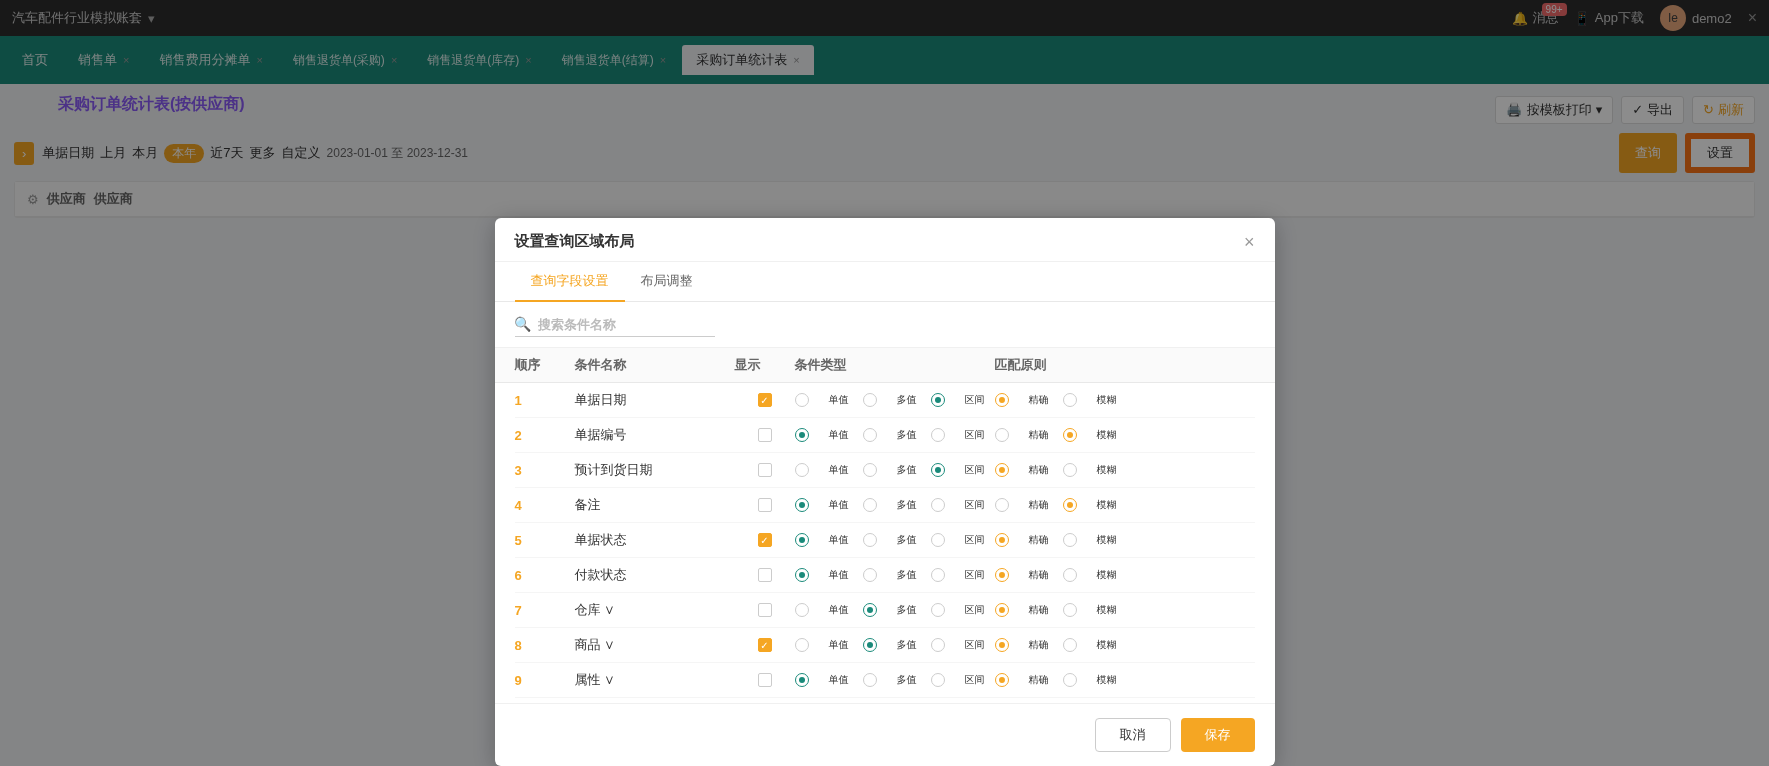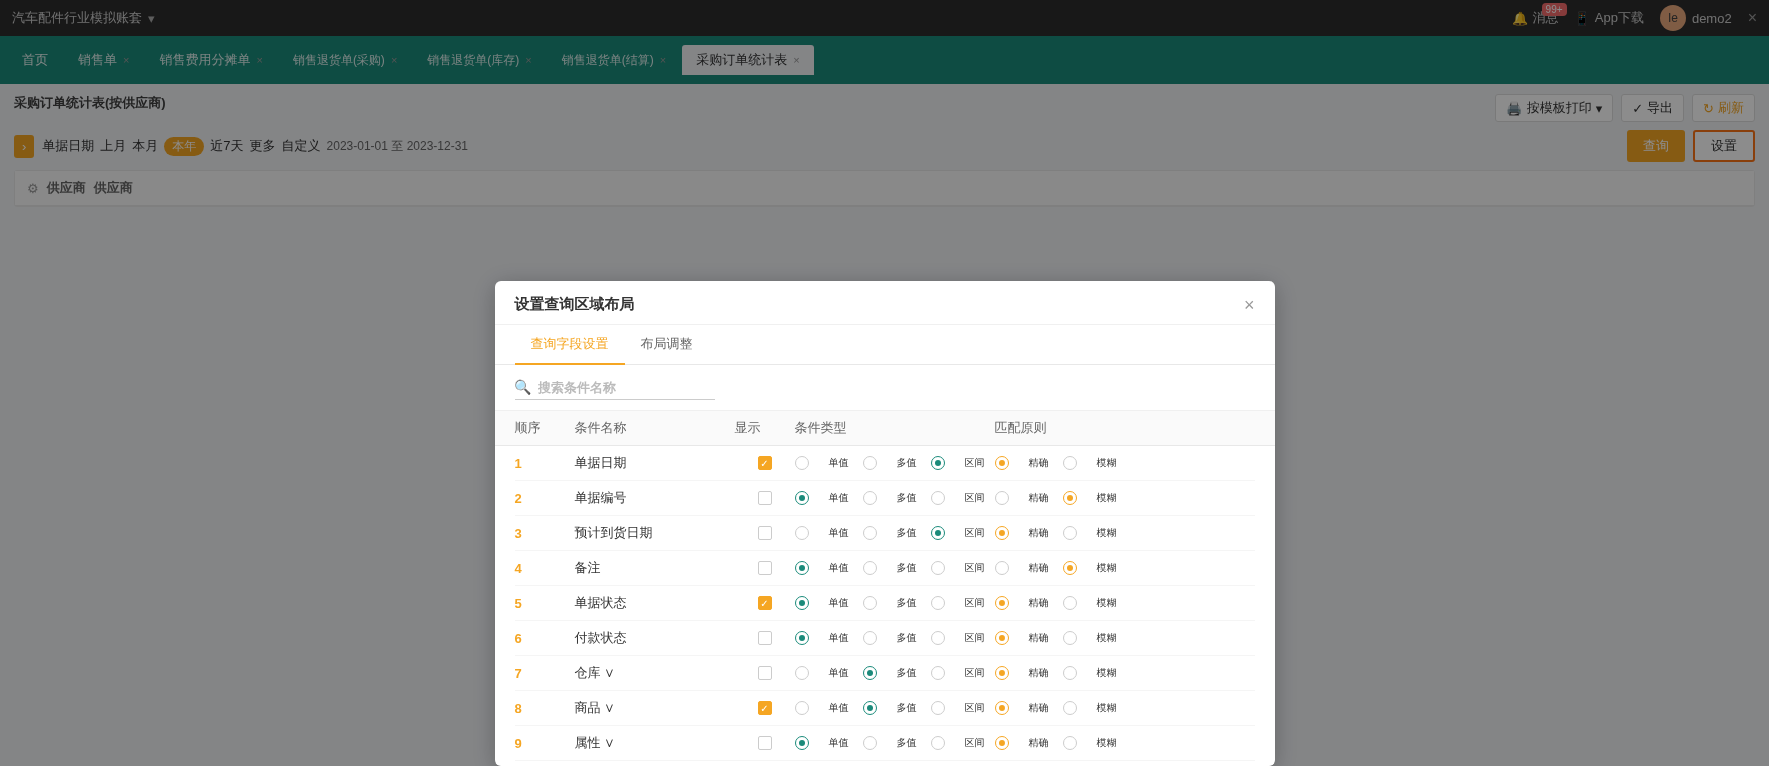--- a/index.html
+++ b/index.html
@@ -52,35 +52,36 @@
     .tab-home { color: rgba(255,255,255,0.9); }
 
     
     .page-content {
       background: #f0f2f5;
       padding: 10px 14px;
       min-height: calc(766px - 74px);
       position: relative;
     }
     .page-title {
-      font-size: 13px;
+      font-size: 16px;
       font-weight: bold;
-      color: #404040;
+      color: #8b5cf6;
       margin-bottom: 10px;
+      margin-left: 44px;
     }
     .orange-toggle { background: #f5a623; color: white; border: none; border-radius: 3px; padding: 4px 8px; cursor: pointer; font-size: 13px; }
     .date-filter { display: flex; align-items: center; gap: 6px; font-size: 13px; color: #333; }
     .date-filter span { cursor: pointer; }
     .date-filter .active-tag { background: #f5a623; color: white; border-radius: 10px; padding: 1px 8px; font-size: 12px; }
     .date-range { color: #666; font-size: 12px; }
     .btn-print { display: flex; align-items: center; gap: 4px; background: white; border: 1px solid #ddd; border-radius: 3px; padding: 4px 10px; cursor: pointer; font-size: 13px; color: #333; }
     .btn-export { display: flex; align-items: center; gap: 4px; background: white; border: 1px solid #ddd; border-radius: 3px; padding: 4px 10px; cursor: pointer; font-size: 13px; color: #333; }
     .btn-refresh { display: flex; align-items: center; gap: 4px; background: white; border: 1px solid #ddd; border-radius: 3px; padding: 4px 10px; cursor: pointer; font-size: 13px; color: #f5a623; }
     .btn-query { background: #f5a623; color: white; border: none; border-radius: 3px; padding: 5px 16px; cursor: pointer; font-size: 13px; }
-    .btn-settings { background: white; color: #333; border: 2px solid #f97316; border-radius: 3px; padding: 5px 16px; cursor: pointer; font-size: 13px; }
+    .btn-settings { background: white; color: #333; border: 6px solid #f97316; border-radius: 3px; padding: 5px 16px; cursor: pointer; font-size: 13px; }
 
     
     .data-table { background: white; border: 1px solid #e8e8e8; border-radius: 3px; }
     .table-header { display: flex; background: #fafafa; border-bottom: 1px solid #e8e8e8; padding: 8px 12px; align-items: center; gap: 8px; }
     .settings-icon { color: #999; cursor: pointer; }
     .col-header { font-size: 13px; color: #666; font-weight: bold; }
 
     
     .overlay {
       position: fixed;
@@ -159,21 +160,21 @@
 
     
     .dialog-table { flex: 1; overflow: hidden; }
     .dialog-table-header {
       display: grid;
       grid-template-columns: 60px 160px 60px 200px 200px;
       background: #fafafa;
       border-bottom: 1px solid #e8e8e8;
       padding: 8px 20px;
     }
-    .dialog-table-header span { font-size: 13px; color: #666; font-weight: normal; }
+    .dialog-table-header span { font-size: 13px; color: #666; font-weight: bold; }
     .dialog-table-body { overflow-y: auto; max-height: 320px; padding: 0 20px; }
 
     
     .dialog-table-body::-webkit-scrollbar { width: 6px; }
     .dialog-table-body::-webkit-scrollbar-track { background: #f5f5f5; }
     .dialog-table-body::-webkit-scrollbar-thumb { background: #ccc; border-radius: 3px; }
 
     .dialog-row {
       display: grid;
       grid-template-columns: 60px 160px 60px 200px 200px;
@@ -655,14 +656,18 @@
               <label class="radio-item">
                 <span class="radio-circle"></span>
                 <span>模糊</span>
               </label>
             </div>
           </div>
           <div class="dialog-row"></div>
         </div>
     </div>
 
+    <div class="dialog-footer">
+      <button class="btn-cancel">取消</button>
+      <button class="btn-save">保存</button>
+    </div>
   </div>
 </div>
 
 </body></html>

